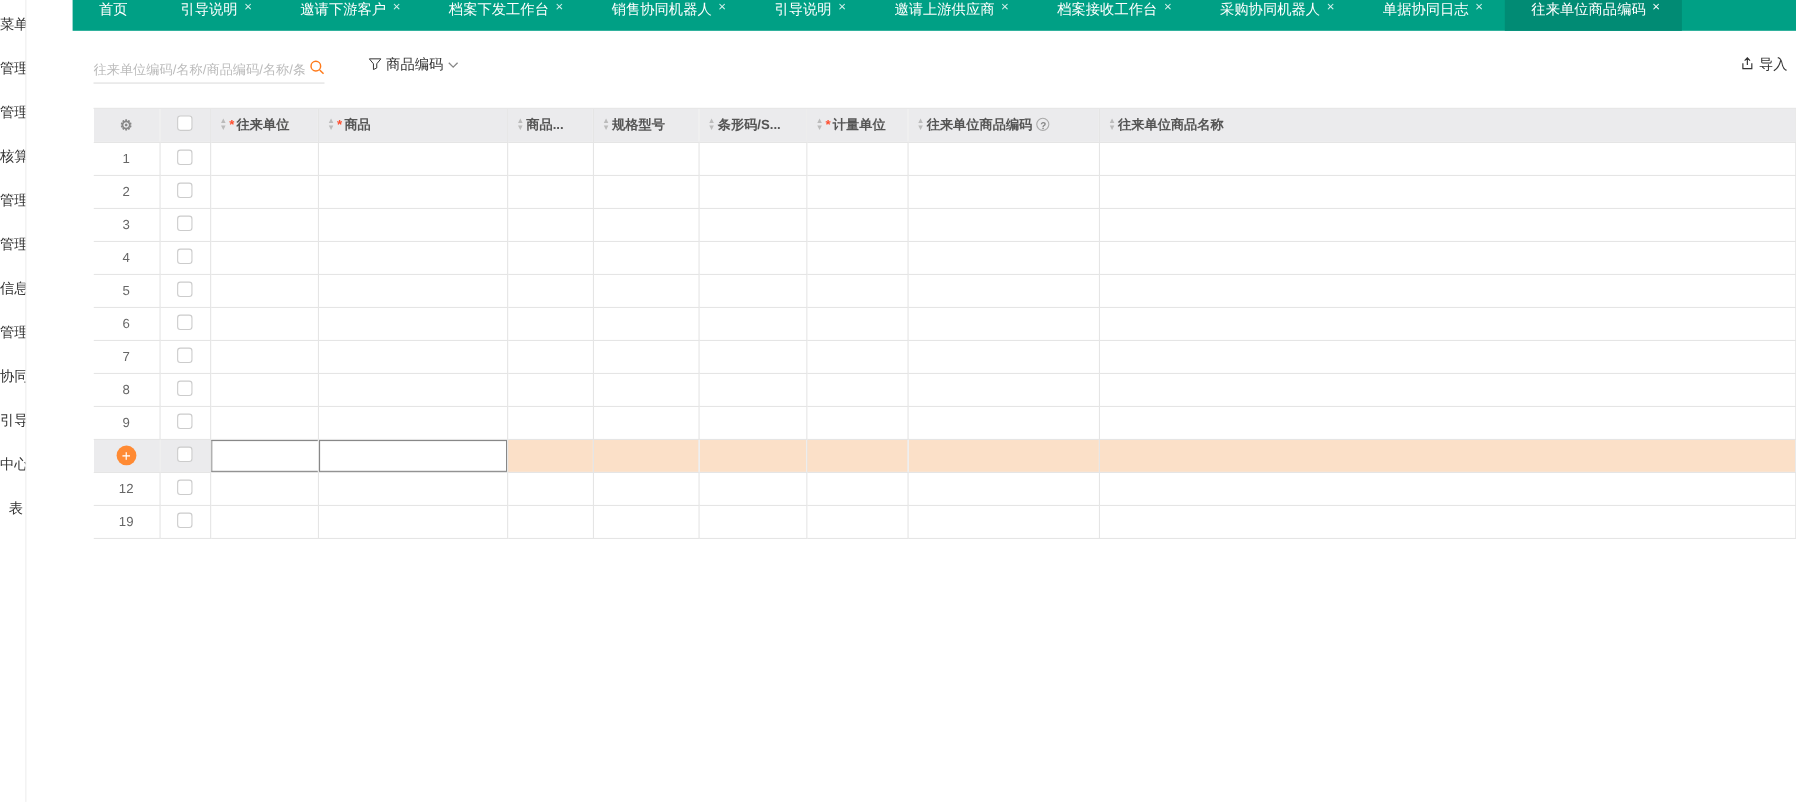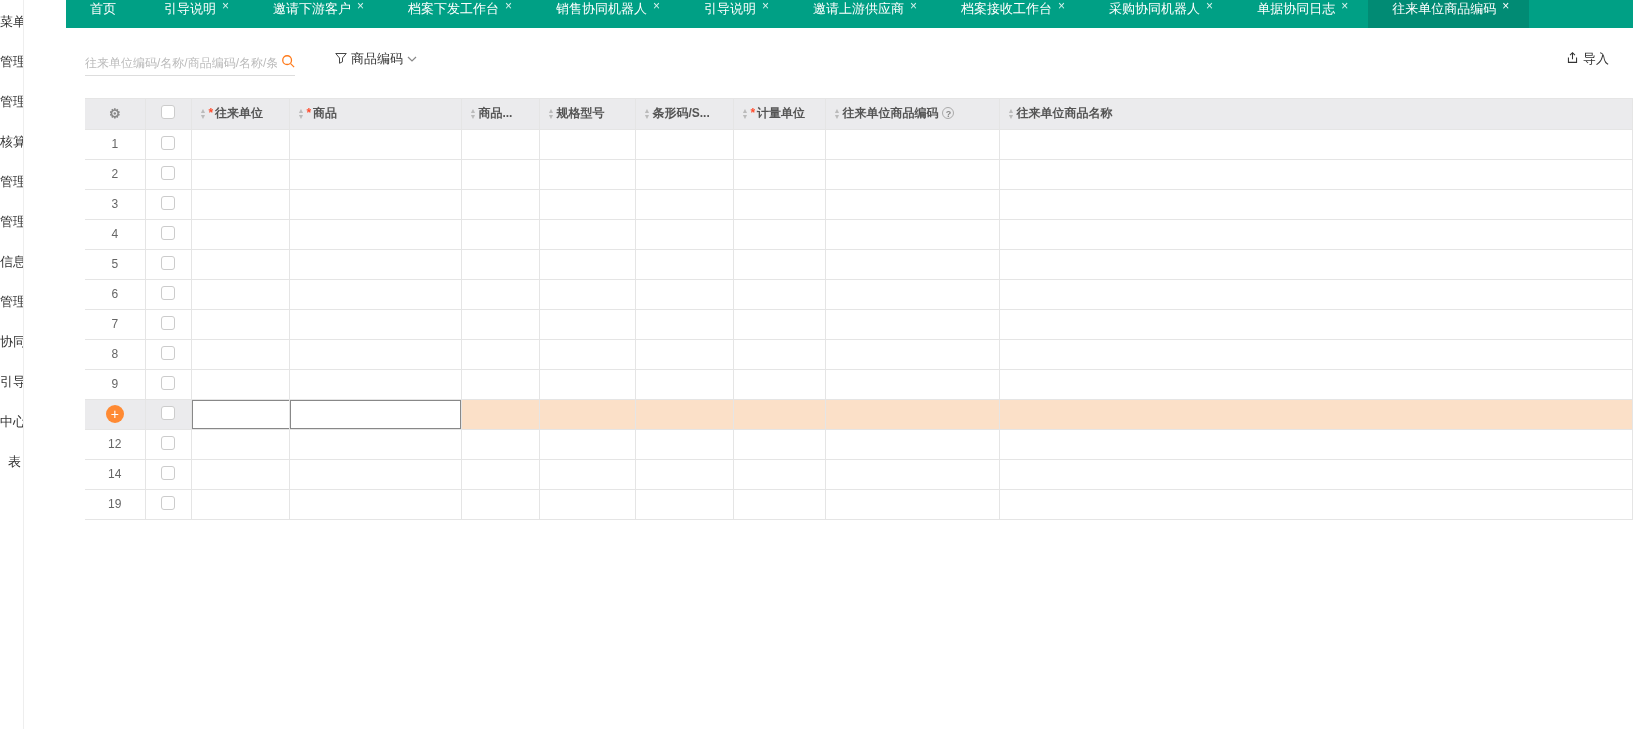--- a/index.html
+++ b/index.html
@@ -47,21 +47,21 @@
   }
   .search-input::placeholder { color: #bbb; }
   .search-icon { color: #ff7a1a; font-size: 14px; margin-left: 4px; }
   .more-filter {
     margin-left: 40px; display: flex; align-items: center; cursor: pointer;
     color: #333; font-size: 13px;
   }
   .more-filter .icon { margin-right: 4px; }
   .more-filter .chev { margin-left: 4px; color: #888; }
   .export-btn {
-    margin-left: auto; margin-right: 24px;
+    margin-left: auto; margin-right: 8px;
     display: flex; align-items: center; color: #333; font-size: 13px; cursor: pointer;
   }
   .export-btn .icon { margin-right: 4px; }
   
   
   .table-wrap {
     position: absolute; left: 85px; top: 98px; right: 0; bottom: 0;
     border-top: 1px solid #e5e5e5;
     overflow: hidden;
   }
@@ -389,32 +389,20 @@
           <td class="col-unit"></td>
           <td class="col-prod"></td>
           <td class="col-pnum"></td>
           <td class="col-spec"></td>
           <td class="col-bar"></td>
           <td class="col-uom"></td>
           <td class="col-code"></td>
           <td class="col-name"></td>
         </tr>
         <tr>
-          <td class="col-idx">14</td>
-          <td class="col-chk"><input type="checkbox" style=""></td>
-          <td class="col-unit"></td>
-          <td class="col-prod"></td>
-          <td class="col-pnum"></td>
-          <td class="col-spec"></td>
-          <td class="col-bar"></td>
-          <td class="col-uom"></td>
-          <td class="col-code"></td>
-          <td class="col-name"></td>
-        </tr>
-        <tr>
           <td class="col-idx">19</td>
           <td class="col-chk"><input type="checkbox" style=""></td>
           <td class="col-unit"></td>
           <td class="col-prod"></td>
           <td class="col-pnum"></td>
           <td class="col-spec"></td>
           <td class="col-bar"></td>
           <td class="col-uom"></td>
           <td class="col-code"></td>
           <td class="col-name"></td>

